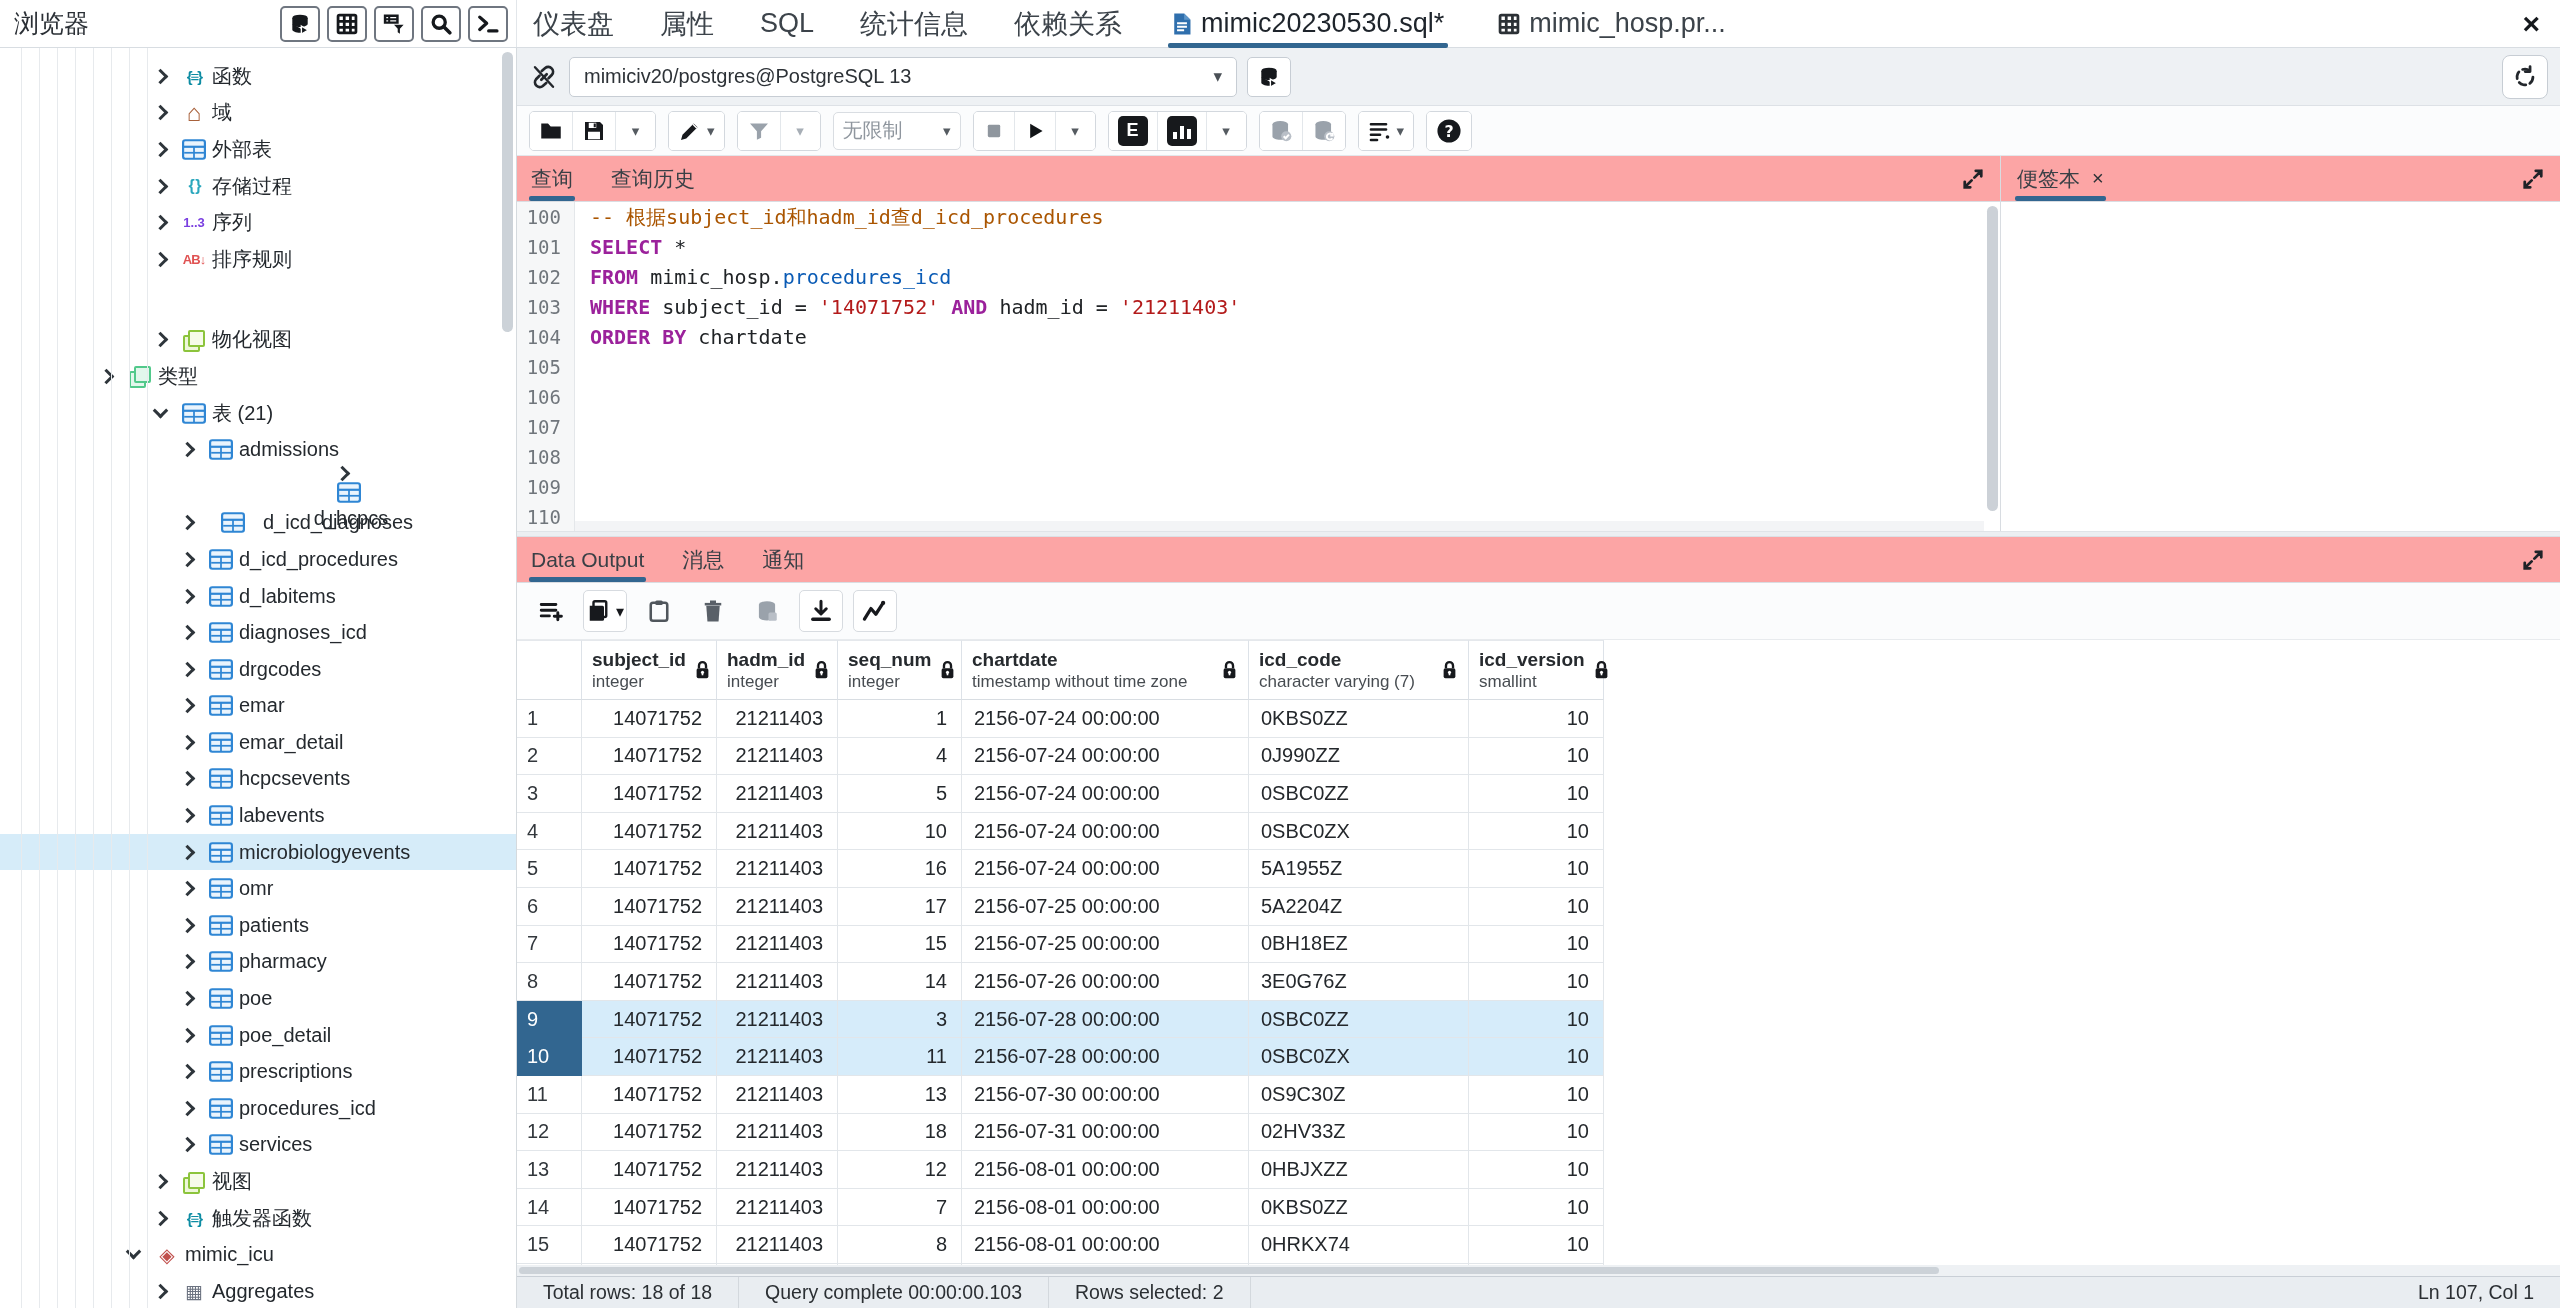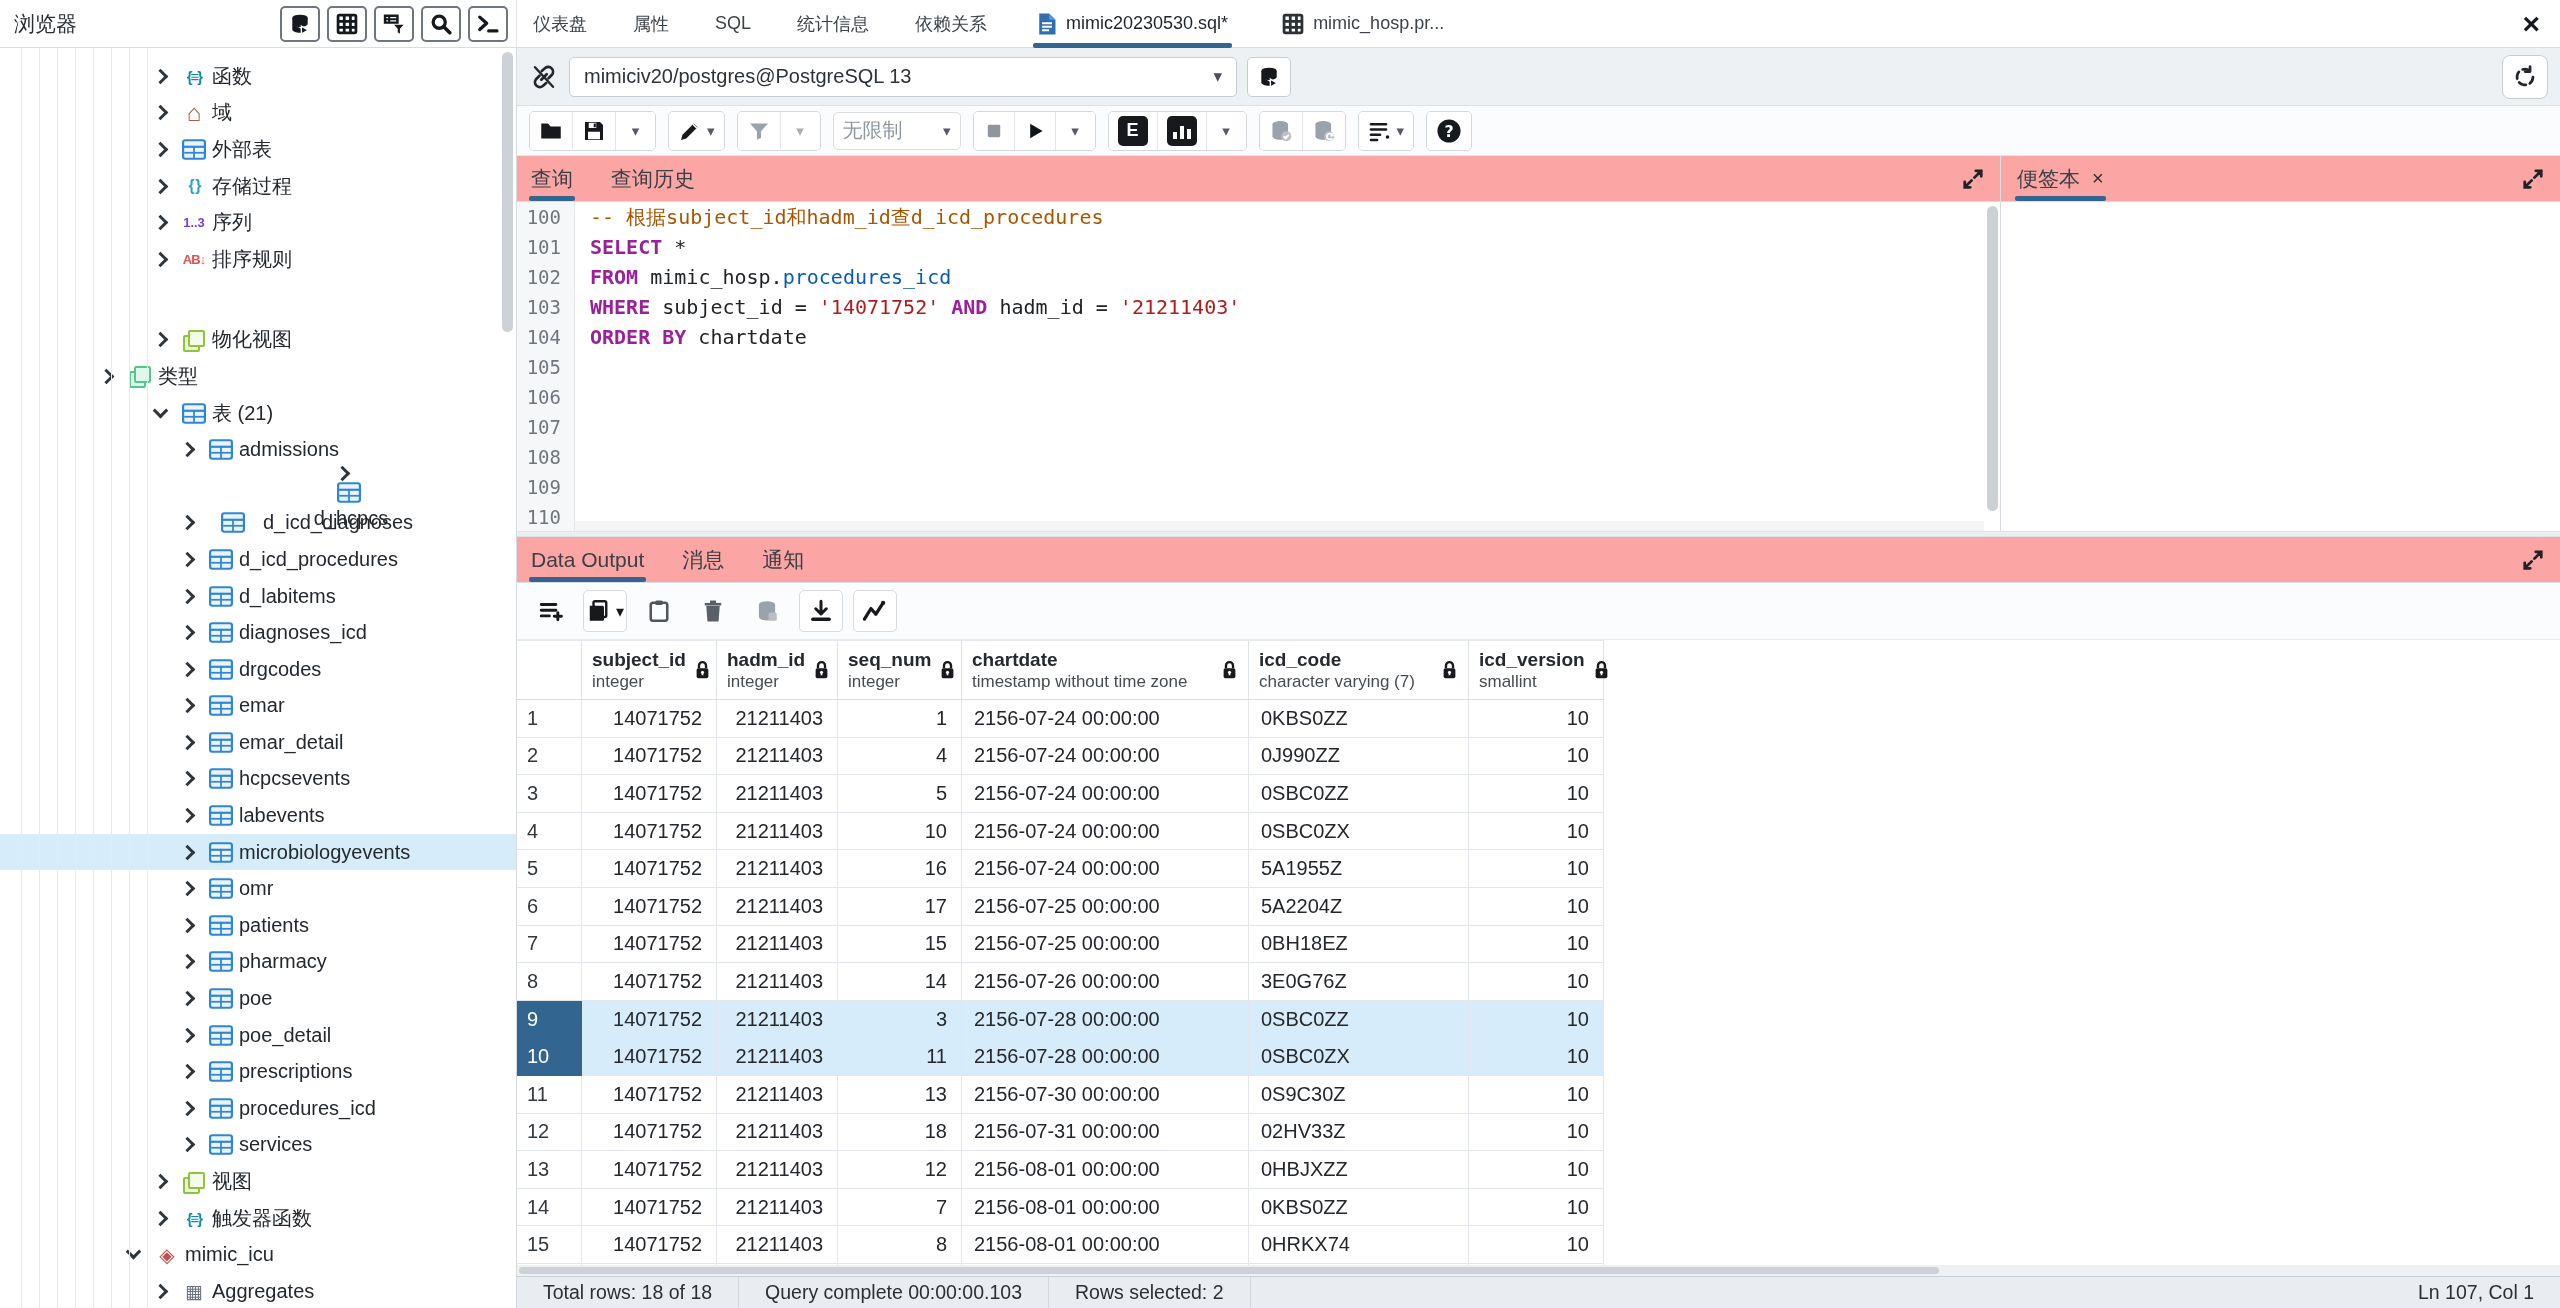--- a/index.html
+++ b/index.html
@@ -3,27 +3,27 @@
 <meta charset="utf-8">
 <style>
   * { margin:0; padding:0; box-sizing:border-box; }
   html,body { width:2560px; height:1308px; overflow:hidden; background:#fff;
     font-family:"Liberation Sans","DejaVu Sans",sans-serif; color:#24282c; }
   .app { width:2560px; height:1308px; display:flex; flex-direction:column; }
 
   
   .topbar { height:48px; background:#fff; border-bottom:1px solid #d8dde2; display:flex; align-items:stretch; flex:0 0 48px; }
   .browser-head { width:517px; flex:0 0 517px; display:flex; align-items:center; border-right:1px solid #e2e6ea; padding:0 8px 0 14px; }
-  .browser-title { font-size:21px; color:#2b3036; }
+  .browser-title { font-size:25px; color:#2b3036; }
   .tool-btns { margin-left:auto; display:flex; gap:7px; }
   .tbtn { width:40px; height:36px; border:2px solid #6f7680; border-radius:5px; background:#fff;
           display:flex; align-items:center; justify-content:center; color:#15181c; cursor:pointer; }
   .tbtn svg { display:block; }
   .top-tabs { display:flex; align-items:center; gap:46px; padding-left:16px; flex:1; }
-  .ttab { font-size:18px; color:#3c434a; cursor:pointer; white-space:nowrap; }
+  .ttab { font-size:27px; color:#3c434a; cursor:pointer; white-space:nowrap; }
   .doc-tab { display:flex; align-items:center; gap:9px; position:relative; height:48px; padding:0 4px; cursor:pointer; }
   .doc-tab .ul { position:absolute; left:0; right:0; bottom:0; height:5px; background:#326690; border-radius:2px; }
   .doc-tab.active .lbl { color:#1e242b; }
   .top-close { margin-left:auto; margin-right:20px; align-self:center; font-size:30px; font-weight:bold; color:#15181c; cursor:pointer; line-height:1; }
 
   
   .main { flex:1; display:flex; min-height:0; }
 
   
   .sidebar { width:517px; flex:0 0 517px; position:relative; border-right:1px solid #d5dade; background:#fff; overflow:hidden; }

